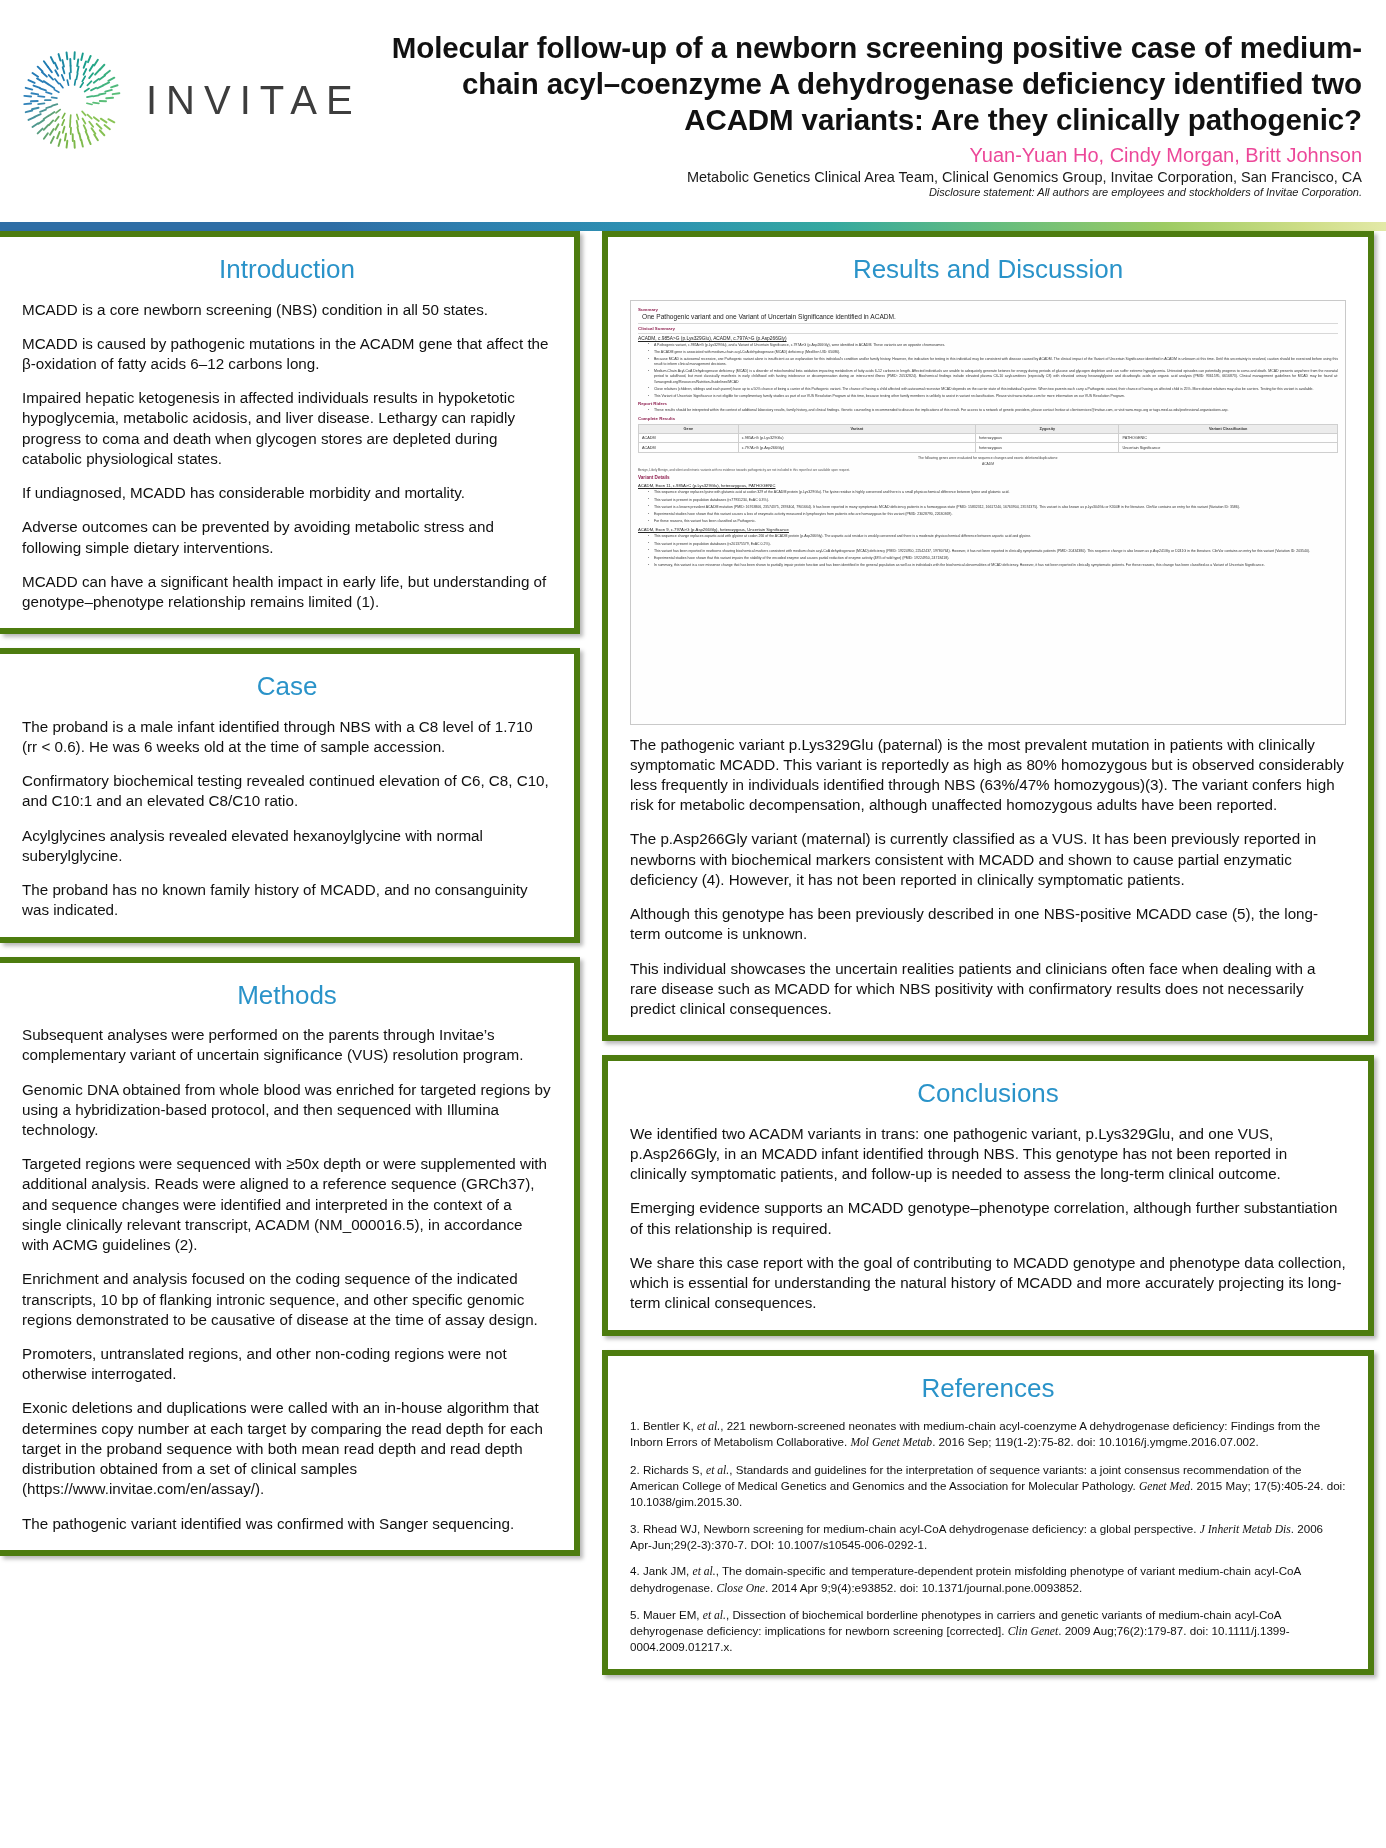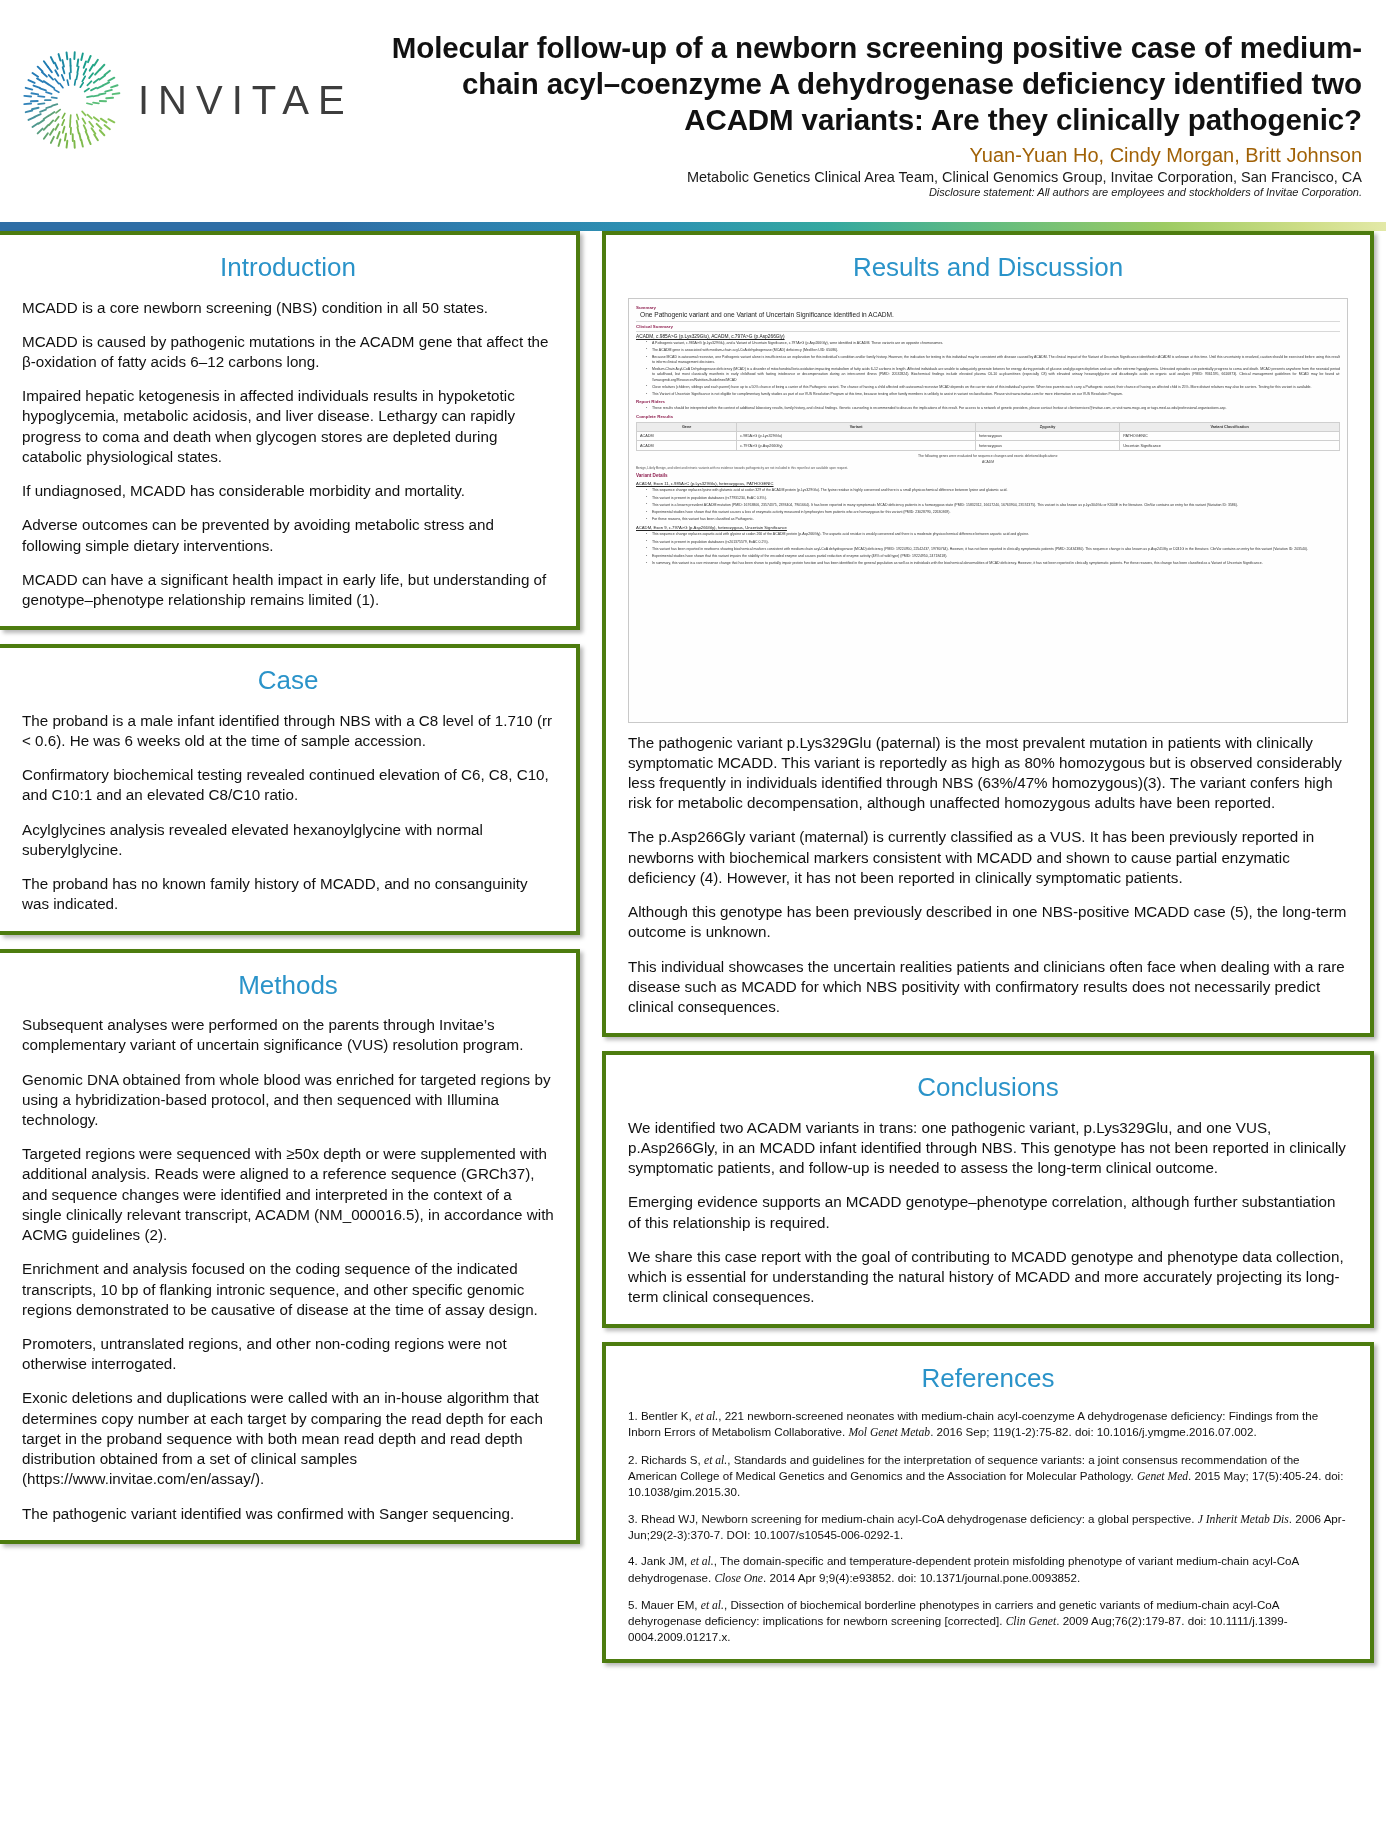--- a/index.html
+++ b/index.html
@@ -24,21 +24,21 @@
     display: flex;
     align-items: flex-start;
     background: #fff;
   }
   .logo-wrap {
     width: 360px;
     padding-top: 42px;
     padding-left: 14px;
     display: flex;
     align-items: center;
-    gap: 8px;
+    gap: 16px;
   }
   .logo-mark { width: 116px; height: 116px; flex: 0 0 116px; }
   .logo-word {
     font-family: "Liberation Sans", sans-serif;
     font-size: 40px;
     letter-spacing: 9px;
     color: #3d3d3d;
     font-weight: 400;
   }
   .title-block {
@@ -49,21 +49,21 @@
   .poster-title {
     font-size: 29.5px;
     font-weight: bold;
     line-height: 1.22;
     color: #111;
     margin: 0 0 6px 0;
     letter-spacing: -0.1px;
   }
   .poster-authors {
     font-size: 20px;
-    color: #a16207;
+    color: #ec4899;
     margin: 2px 0 2px 0;
     font-weight: 400;
   }
   .poster-affiliation {
     font-size: 14.5px;
     color: #1a1a1a;
     margin: 2px 0 1px 0;
   }
   .poster-disclosure {
     font-size: 11px;
@@ -96,21 +96,21 @@
     height: 1617px;
     display: flex;
     gap: 0;
   }
   .col-left  { width: 594px; position: relative; }
   .col-right { width: 792px; position: relative; }
 
   .panel {
     position: relative;
     background: #ffffff;
-    border: 4px solid #4d7c0f;
+    border: 6px solid #4d7c0f;
     box-shadow: 3px 3px 4px rgba(0,0,0,0.28);
     padding: 4px 22px 14px 22px;
   }
   .panel-left  { margin: 0 14px 14px 0; border-left: none; }
   .panel-right { margin: 0 12px 14px 8px; }
 
   .section-title {
     text-align: center;
     color: #2a93c9;
     font-size: 26px;

